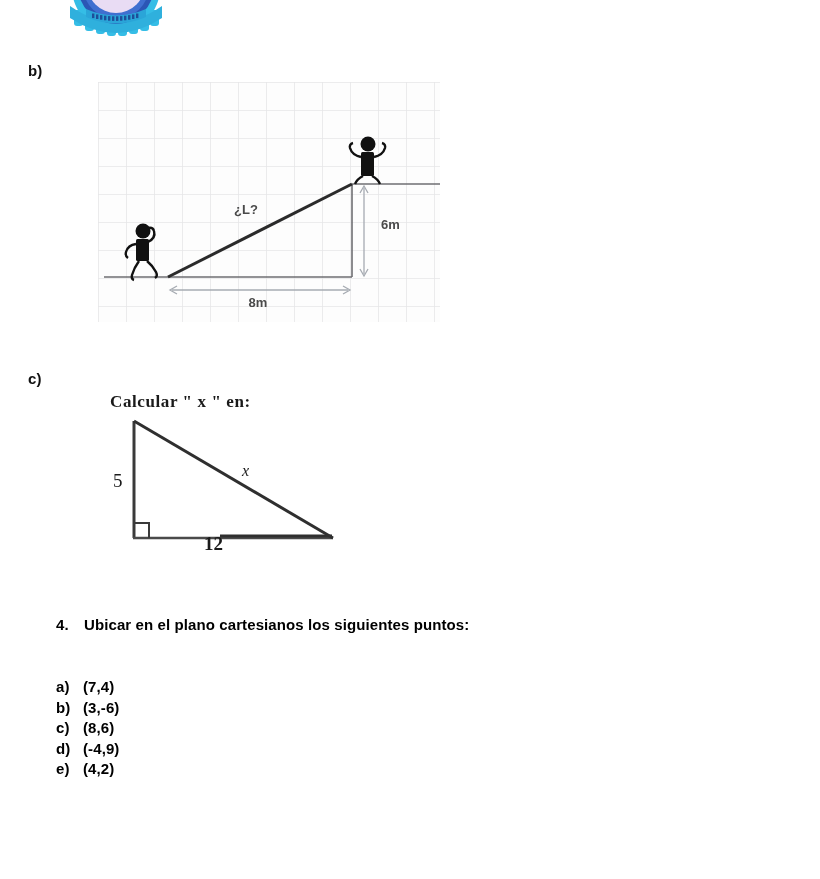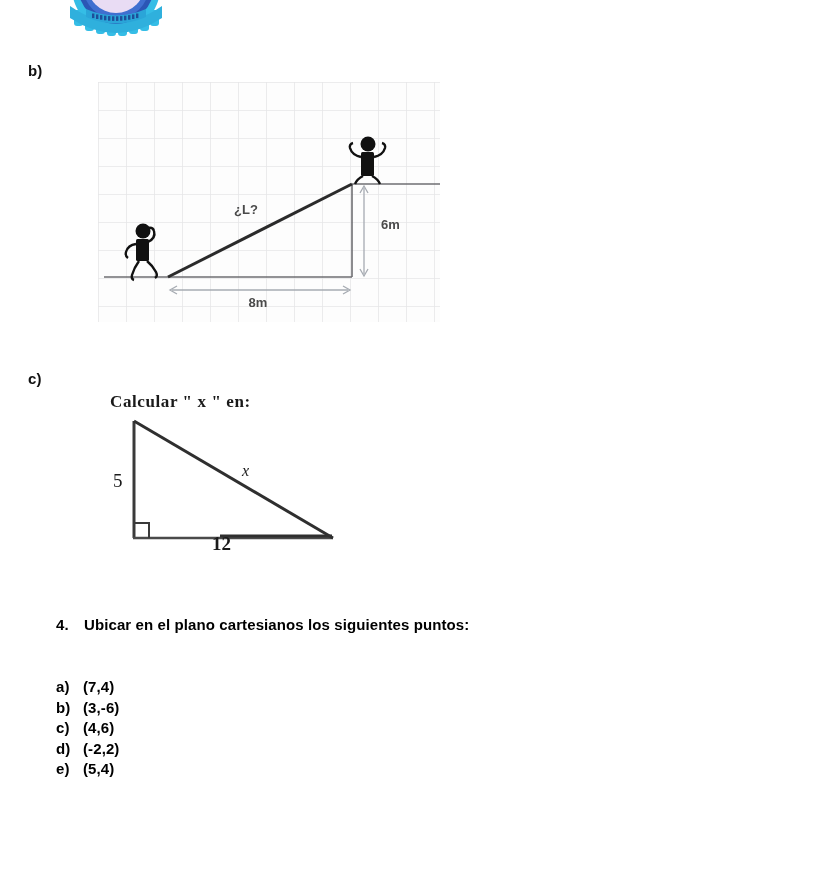--- a/index.html
+++ b/index.html
@@ -68,21 +68,21 @@
   .tri-label {
     position: absolute;
     font-family: "Liberation Serif", serif;
     color: #1a1a1a;
   }
   #tri-label-5 {
     left: 113px; top: 470px;
     font-size: 19px;
   }
   #tri-label-12 {
-    left: 212px; top: 533px;
+    left: 204px; top: 533px;
     font-size: 19px;
     font-weight: bold;
   }
   #tri-label-x {
     left: 242px; top: 462px;
     font-size: 16px;
     font-style: italic;
   }
 
   
@@ -276,23 +276,23 @@
   <div class="answer-item">
     <span class="answer-key">a)</span>
     <span class="answer-val">(7,4)</span>
   </div>
   <div class="answer-item">
     <span class="answer-key">b)</span>
     <span class="answer-val">(3,-6)</span>
   </div>
   <div class="answer-item">
     <span class="answer-key">c)</span>
-    <span class="answer-val">(4,6)</span>
+    <span class="answer-val">(8,6)</span>
   </div>
   <div class="answer-item">
     <span class="answer-key">d)</span>
-    <span class="answer-val">(-2,2)</span>
+    <span class="answer-val">(-4,9)</span>
   </div>
   <div class="answer-item">
     <span class="answer-key">e)</span>
-    <span class="answer-val">(5,4)</span>
+    <span class="answer-val">(4,2)</span>
   </div>
 </div>
 
 </body></html>

